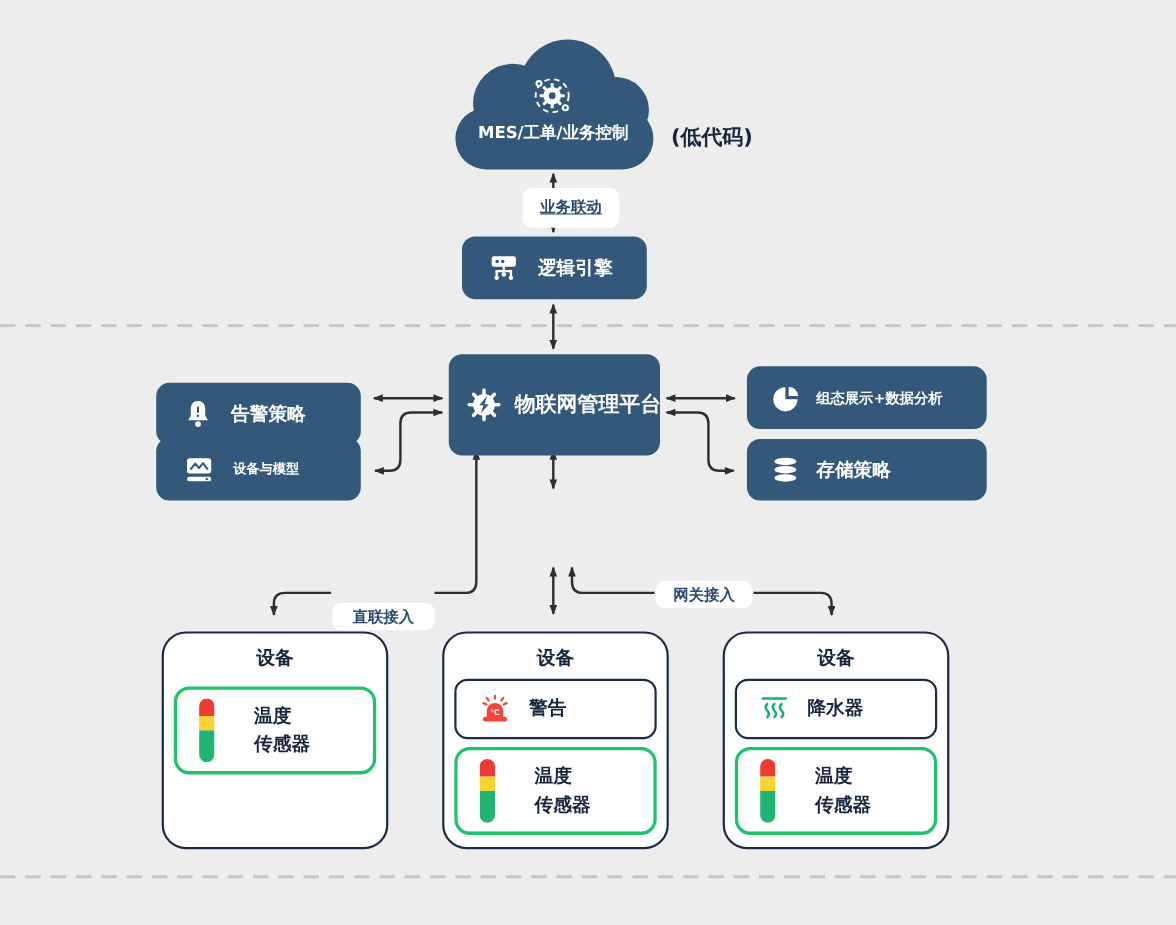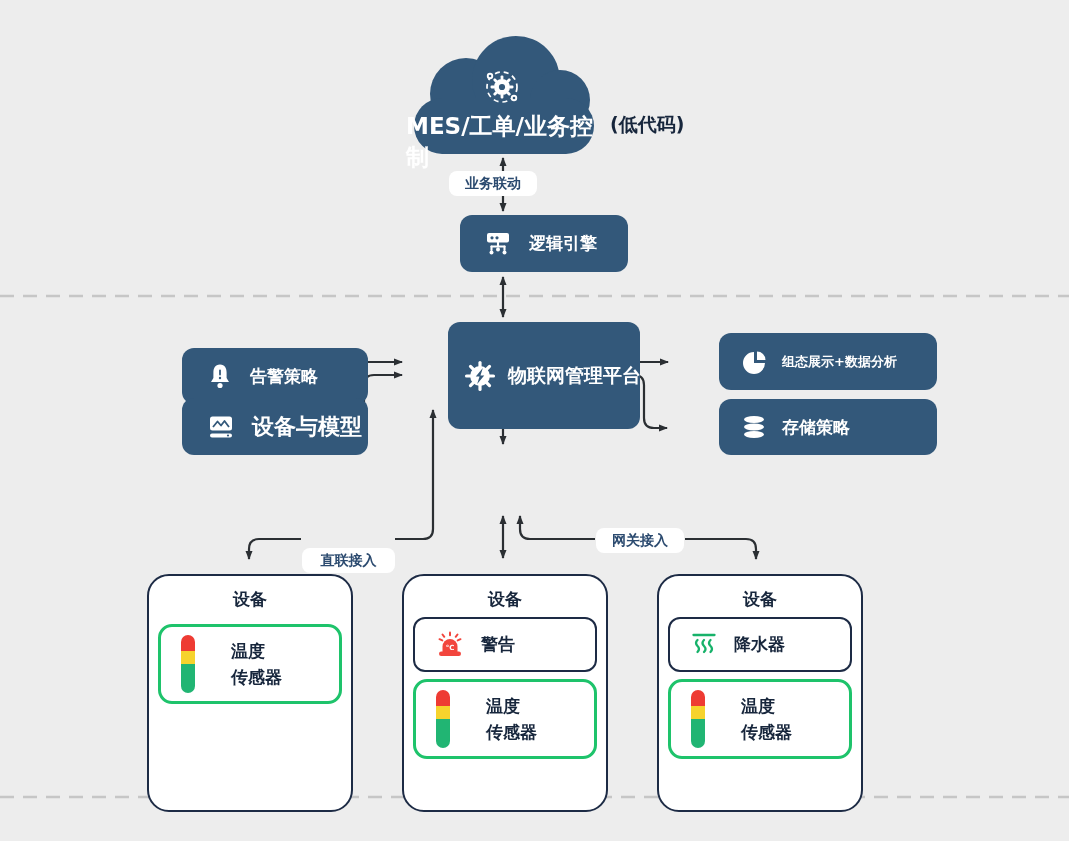--- a/index.html
+++ b/index.html
@@ -5,31 +5,31 @@
   html,body{margin:0;padding:0;}
   body{font-family:"DejaVu Sans","Liberation Sans",sans-serif;}
   .canvas{position:relative;width:1069px;height:841px;background:var(--bg,#ededed);overflow:hidden;}
   .connectors{position:absolute;left:0;top:0;z-index:1;}
   .lnk{stroke:var(--arrow,#2b2f33);stroke-width:2.2;fill:none;}
   .dashline{stroke:var(--dash,#c6c6c6);stroke-width:2.6;stroke-dasharray:14 9;}
   .ahp{fill:var(--arrow,#2b2f33);}
   .cloudfill{fill:var(--box_blue,#33587a);}
 
   .node{position:absolute;z-index:2;background:var(--box_blue,#33587a);color:#fff;border-radius:12px;
-        display:flex;align-items:center;font-weight:bold;box-sizing:border-box;margin-left:40px;}
+        display:flex;align-items:center;font-weight:bold;box-sizing:border-box;}
   .node .nlabel{white-space:nowrap;}
   .node svg{flex:none;}
 
   .pill{position:absolute;z-index:2;background:#fff;border-radius:8px;color:var(--label_navy,#2b4a6f);
         font-weight:bold;font-size:14px;display:flex;align-items:center;justify-content:center;}
 
-  .cloud-label{position:absolute;z-index:2;color:#fff;font-weight:bold;font-size:23px;text-align:left;}
+  .cloud-label{position:absolute;z-index:2;color:#fff;font-weight:bold;font-size:15px;text-align:center;}
   .side-note{position:absolute;z-index:2;color:var(--text_navy,#17263c);font-weight:bold;font-size:19px;}
 
-  .card{position:absolute;z-index:2;top:574px;width:206px;height:238px;background:#fff;
+  .card{position:absolute;z-index:2;top:574px;width:206px;height:198px;background:#fff;
         border:2.5px solid var(--card_border,#1d2b45);border-radius:22px;box-sizing:border-box;
         padding:8px 9px 10px;display:flex;flex-direction:column;}
   .card-title{text-align:center;font-weight:bold;font-size:17px;color:var(--text_navy,#17263c);
         height:33px;line-height:31px;flex:none;}
   .slot{border:2px solid var(--card_border,#1d2b45);border-radius:12px;background:#fff;height:55px;
         display:flex;align-items:center;gap:16px;padding-left:20px;box-sizing:border-box;flex:none;}
   .slot.sensor{border:3px solid var(--sensor_green,#1ec36b);border-radius:14px;height:80px;margin-top:7px;gap:36px;}
   .slot-label{font-weight:bold;font-size:17px;color:var(--text_navy,#17263c);line-height:1.55;}
   .tower{width:14px;height:58px;border-radius:7px;overflow:hidden;display:flex;flex-direction:column;flex:none;}
   .t-red{height:16px;background:var(--tower_red,#ee3b33);}
@@ -89,21 +89,21 @@
     <path class="lnk" d="M433 410 V529 Q433 539 423 539 H395" marker-start="url(#ah)"></path>
     <path class="lnk" d="M301 539 H259 Q249 539 249 549 V559" marker-end="url(#ah)"></path>
     <path class="lnk" d="M503 516 L503 558" marker-start="url(#ah)" marker-end="url(#ah)"></path>
     <path class="lnk" d="M520 516 V529 Q520 539 530 539 H595" marker-start="url(#ah)"></path>
     <path class="lnk" d="M685 539 H746 Q756 539 756 549 V559" marker-end="url(#ah)"></path>
   </svg>
 
   <div class="cloud-label" style="left:406px;top:111px;width:194px;">MES/工单/业务控制</div>
   <div class="side-note" style="left:610px;top:112px;">(低代码)</div>
 
-  <div class="pill" style="left:449px;top:171px;width:88px;height:25px;">业务联动</div>
+  <div class="pill" style="left:475px;top:171px;width:88px;height:36px;text-decoration:underline;">业务联动</div>
   <div class="pill" style="left:302px;top:548px;width:93px;height:25px;">直联接入</div>
   <div class="pill" style="left:596px;top:528px;width:88px;height:25px;">网关接入</div>
 
   <div class="node" style="left:420px;top:215px;width:168px;height:57px;padding-left:24px;gap:17px;font-size:17px;">
     <svg width="28" height="26" viewBox="0 0 28 26">
       <rect x="3" y="2" width="22" height="9.5" rx="2" fill="#fff"></rect>
       <circle cx="8" cy="6.8" r="1.6" fill="#33587a"></circle>
         <circle cx="13" cy="6.8" r="1.6" fill="#33587a"></circle>
       <g stroke="#fff" stroke-width="2.1" fill="none" stroke-linecap="round">
         <path d="M14 11.5 V15.5"></path>
@@ -111,21 +111,21 @@
           <path d="M7.5 15.5 V19"></path>
           <path d="M20.5 15.5 V19"></path>
       </g>
       <circle cx="7.5" cy="21.5" r="2" fill="#fff"></circle>
         <circle cx="20.5" cy="21.5" r="2" fill="#fff"></circle>
         <circle cx="14" cy="18.5" r="2" fill="#fff"></circle>
     </svg>
     <span class="nlabel">逻辑引擎</span>
   </div>
 
-  <div class="node" style="left:408px;top:322px;width:192px;height:107px;padding-left:16px;gap:12px;font-size:19px;">
+  <div class="node" style="left:408px;top:322px;width:192px;height:92px;padding-left:16px;gap:12px;font-size:19px;">
     <svg width="32" height="32" viewBox="0 0 34 34">
       <g fill="#fff">
         <rect x="15.3" y="1" width="3.4" height="32" rx="1.7"></rect>
         <rect x="15.3" y="1" width="3.4" height="32" rx="1.7" transform="rotate(45 17 17)"></rect>
         <rect x="15.3" y="1" width="3.4" height="32" rx="1.7" transform="rotate(90 17 17)"></rect>
         <rect x="15.3" y="1" width="3.4" height="32" rx="1.7" transform="rotate(135 17 17)"></rect>
         <circle cx="17" cy="17" r="10.5"></circle>
       </g>
       <path d="M20 8.5 L12.5 17.5 H16.5 L14 25.5 L21.5 16.5 H17.5 Z" fill="#33587a"></path>
     </svg>
@@ -135,21 +135,21 @@
   <div class="node" style="left:142px;top:348px;width:186px;height:56px;padding-left:26px;gap:18px;font-size:17px;">
     <svg width="24" height="26" viewBox="0 0 24 26">
       <path d="M12 1.5 C7 1.5 5.4 5.5 5.4 9.5 V15 L3 19 H21 L18.6 15 V9.5 C18.6 5.5 17 1.5 12 1.5 Z" fill="#fff"></path>
       <circle cx="12" cy="22.5" r="2.6" fill="#fff"></circle>
       <rect x="11.1" y="6.5" width="1.8" height="6" rx="0.9" fill="#33587a"></rect>
       <circle cx="12" cy="15" r="1.2" fill="#33587a"></circle>
     </svg>
     <span class="nlabel">告警策略</span>
   </div>
 
-  <div class="node" style="left:142px;top:398px;width:186px;height:57px;padding-left:26px;gap:18px;font-size:22px;">
+  <div class="node" style="left:142px;top:398px;width:186px;height:57px;padding-left:26px;gap:18px;font-size:12px;">
     <svg width="26" height="24" viewBox="0 0 26 24">
       <rect x="2" y="1.5" width="22" height="14" rx="2.5" fill="#fff"></rect>
       <path d="M5 12 L9.5 6.5 L13 10.5 L16.5 6 L21 12" stroke="#33587a" stroke-width="1.8" fill="none" stroke-linejoin="round"></path>
       <rect x="2" y="18.5" width="22" height="4" rx="2" fill="#fff"></rect>
       <circle cx="20" cy="20.5" r="1.1" fill="#33587a"></circle>
     </svg>
     <span class="nlabel">设备与模型</span>
   </div>
 
   <div class="node" style="left:679px;top:333px;width:218px;height:57px;padding-left:22px;gap:15px;font-size:13px;">

